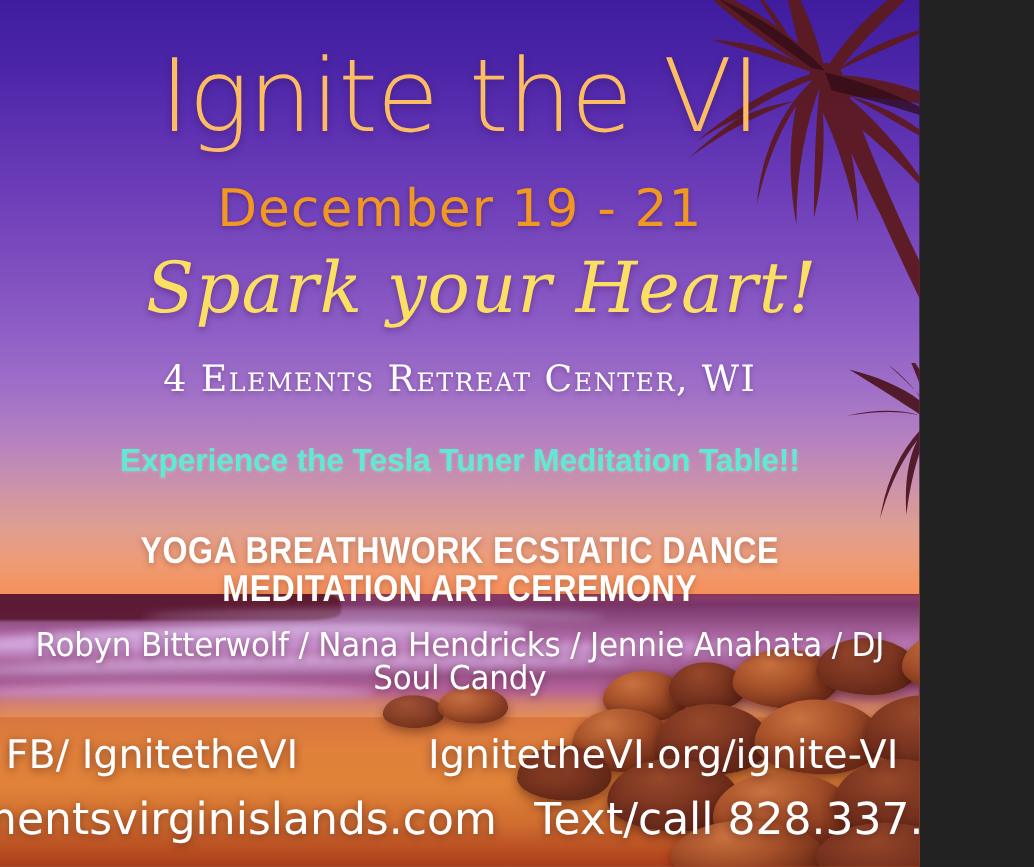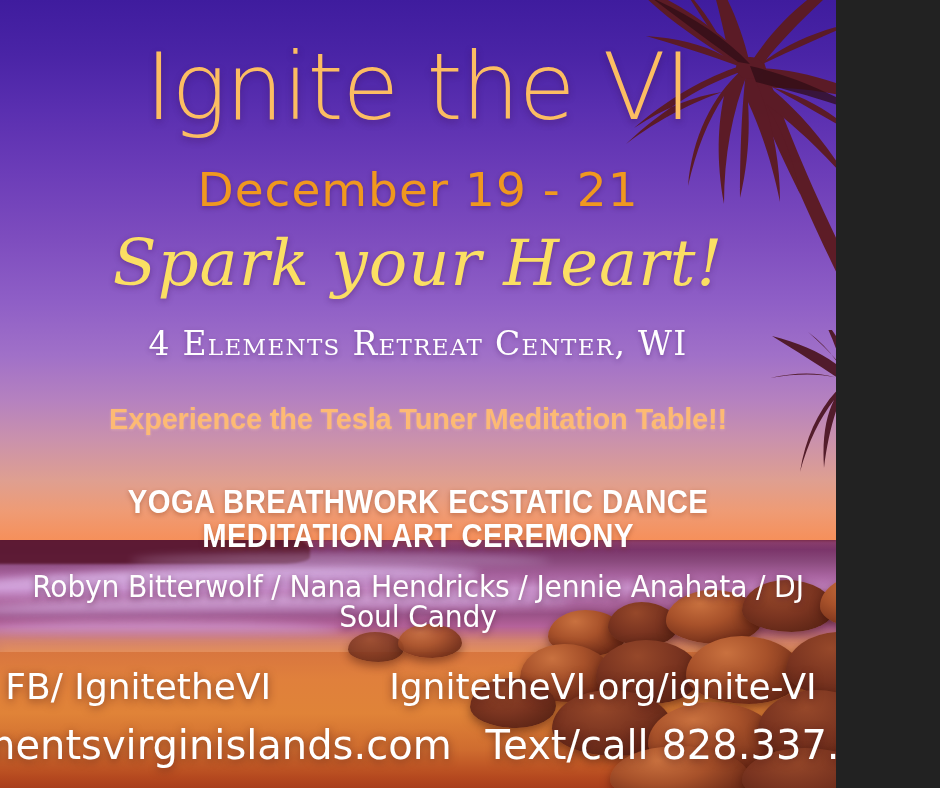--- a/index.html
+++ b/index.html
@@ -130,40 +130,41 @@
   .tagline{
     top:228px;
     font-family:"DejaVu Serif", serif;
     font-style:italic;
     font-weight:400;
     font-size:64px;
     line-height:1.1;
     letter-spacing:1px;
     color:#fbdf63;
     text-shadow:0 2px 6px rgba(70,25,100,.45);
+    margin-left:20px;
   }
   .venue{
     top:327px;
     font-family:"DejaVu Serif", serif;
     font-weight:400;
     font-size:33px;
     line-height:1;
     letter-spacing:1.3px;
     font-variant:small-caps;
     color:#ffffff;
     text-shadow:0 2px 5px rgba(80,35,110,.45);
   }
   .feature{
     top:405px;
     font-family:"Liberation Sans", sans-serif;
     font-weight:bold;
     font-size:29px;
     line-height:1;
     letter-spacing:-.2px;
-    color:#fdba74;
+    color:#5eead4;
     text-shadow:0 1px 3px rgba(255,210,180,.35);
   }
   .activities{
     top:484px;
     font-family:"Liberation Sans Narrow","Liberation Sans", sans-serif;
     font-weight:bold;
     font-size:34px;
     line-height:1;
     letter-spacing:.5px;
     color:#ffffff;

